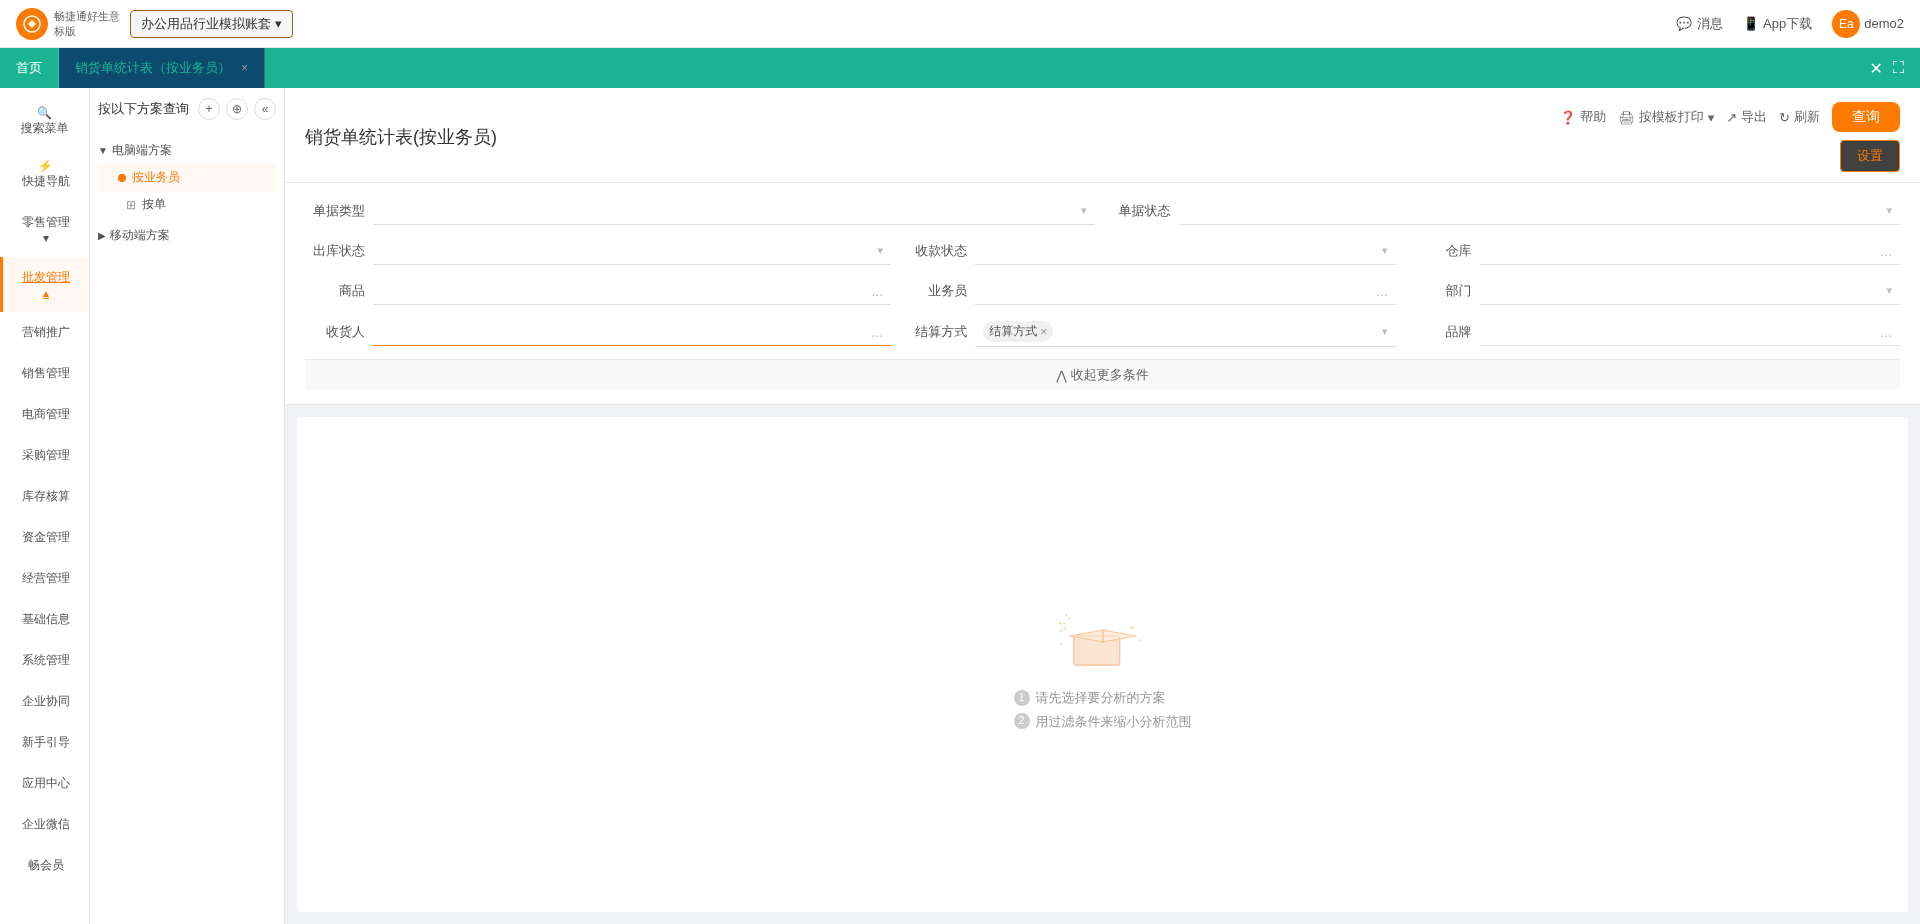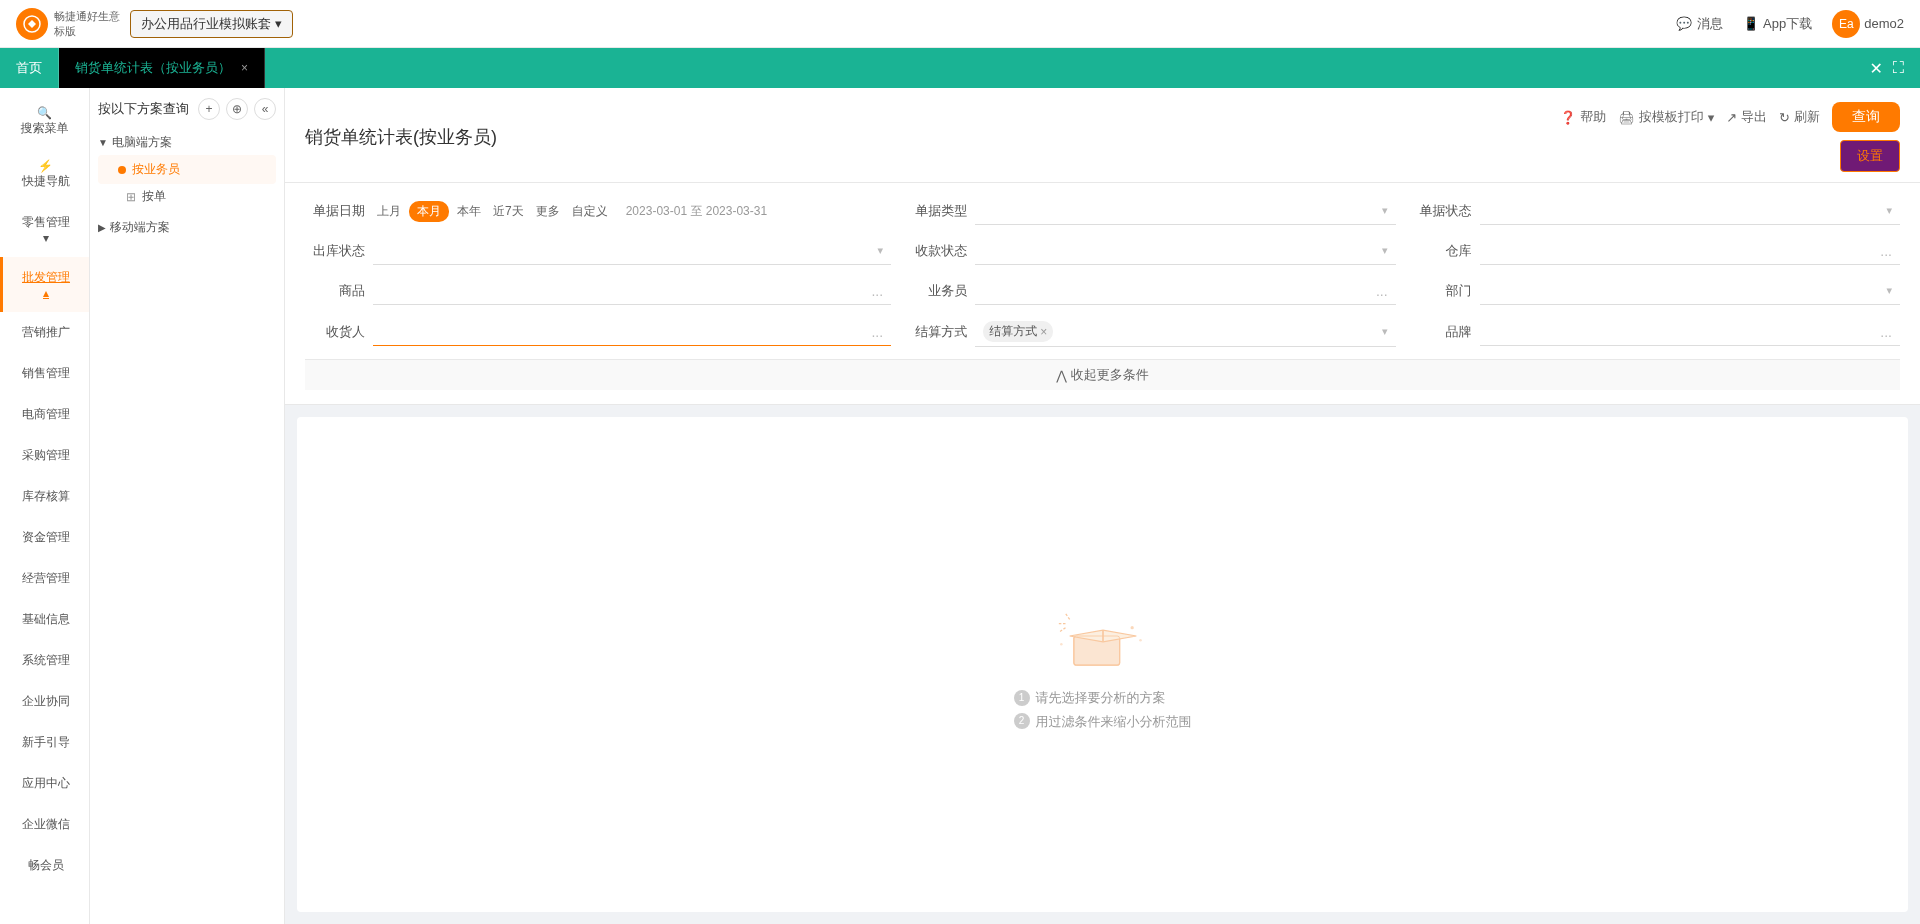--- a/index.html
+++ b/index.html
@@ -12,60 +12,60 @@
     .logo-circle { width: 32px; height: 32px; background: #ff7a00; border-radius: 50%; display: flex; align-items: center; justify-content: center; color: white; font-size: 14px; font-weight: bold; }
     .logo-text { font-size: 11px; color: #666; line-height: 1.3; }
     .nav-selector { display: flex; align-items: center; gap: 4px; background: #f5f5f5; border: 1px solid #a16207; border-radius: 4px; padding: 4px 10px; font-size: 13px; color: #333; cursor: pointer; }
     .topbar-right { display: flex; align-items: center; gap: 20px; font-size: 13px; color: #555; }
     .topbar-right-item { display: flex; align-items: center; gap: 4px; cursor: pointer; }
     .avatar { width: 28px; height: 28px; border-radius: 50%; background: #ff7a00; display: flex; align-items: center; justify-content: center; color: white; font-size: 12px; }
 
     
     .tabbar { height: 40px; background: #1ab394; display: flex; align-items: center; padding: 0 0; flex-shrink: 0; }
     .tab { display: flex; align-items: center; gap: 6px; padding: 0 16px; height: 40px; cursor: pointer; font-size: 13px; color: rgba(255,255,255,0.8); border-right: 1px solid rgba(255,255,255,0.2); }
-    .tab.active { background: #000000; color: #1ab394; font-weight: 500; }
+    .tab.active { background: #0c4a6e; color: #1ab394; font-weight: 500; }
     .tab-close { color: #999; font-size: 12px; margin-left: 4px; }
     .tab.home { color: white; }
     .tab-expand { margin-left: auto; color: white; padding: 0 16px; font-size: 16px; display: flex; align-items: center; gap: 10px; }
 
     
     .main-layout { display: flex; flex: 1; overflow: hidden; }
 
     
     .sidebar { width: 90px; background: #fff; border-right: 1px solid #e8e8e8; display: flex; flex-direction: column; align-items: center; padding-top: 8px; flex-shrink: 0; overflow-y: auto; }
     .sidebar-item { width: 100%; text-align: center; padding: 12px 4px; cursor: pointer; font-size: 12px; color: #555; border-left: 3px solid transparent; }
     .sidebar-item.active { color: #ff7a00; border-left-color: #ff7a00; background: #fff8f3; text-decoration: underline; }
     .sidebar-search { font-size: 12px; color: #555; padding: 10px 4px; cursor: pointer; text-align: center; }
 
     
     .content { flex: 1; display: flex; overflow: hidden; }
 
     
     .filter-sidebar { width: 195px; background: #fff; border-right: 1px solid #e8e8e8; padding: 10px 8px; flex-shrink: 0; overflow-y: auto; }
-    .filter-sidebar-title { font-size: 13px; color: #333; margin-bottom: 10px; display: flex; align-items: center; justify-content: space-between; }
+    .filter-sidebar-title { font-size: 13px; color: #333; margin-bottom: 18px; display: flex; align-items: center; justify-content: space-between; }
     .filter-sidebar-title span { font-weight: 500; }
     .filter-actions { display: flex; gap: 6px; align-items: center; }
     .filter-action-btn { width: 22px; height: 22px; border-radius: 50%; border: 1px solid #ddd; background: #fff; display: flex; align-items: center; justify-content: center; cursor: pointer; font-size: 12px; color: #666; }
     .filter-group { margin-bottom: 6px; }
     .filter-group-header { display: flex; align-items: center; gap: 4px; font-size: 12px; color: #555; padding: 4px 0; cursor: pointer; }
     .filter-group-header .arrow { font-size: 10px; }
     .filter-item { padding: 6px 8px 6px 20px; font-size: 12px; color: #333; cursor: pointer; border-radius: 4px; display: flex; align-items: center; gap: 6px; }
     .filter-item.active { color: #ff7a00; background: #fff8f3; }
     .filter-item .dot { width: 8px; height: 8px; border-radius: 50%; background: #ff7a00; display: inline-block; }
     .sub-item { padding: 4px 8px 4px 28px; font-size: 12px; color: #555; cursor: pointer; display: flex; align-items: center; gap: 6px; }
 
     
     .main-content { flex: 1; display: flex; flex-direction: column; overflow: hidden; background: #f0f2f5; }
     .page-header { background: #fff; padding: 14px 20px 0; border-bottom: 1px solid #e8e8e8; flex-shrink: 0; }
     .page-title-row { display: flex; align-items: center; justify-content: space-between; margin-bottom: 10px; }
     .page-title { font-size: 18px; font-weight: 500; color: #333; }
     .page-actions { display: flex; align-items: center; gap: 12px; font-size: 13px; color: #666; }
     .page-action-item { display: flex; align-items: center; gap: 4px; cursor: pointer; }
     .btn-query { background: #ff7a00; color: white; border: none; border-radius: 8px; padding: 6px 20px; font-size: 14px; cursor: pointer; }
-    .btn-settings { background: #701a75; color: #ff7a00; border: 1px solid #ff7a00; border-radius: 4px; padding: 6px 16px; font-size: 13px; cursor: pointer; margin-top: 4px; }
+    .btn-settings { background: #404040; color: #ff7a00; border: 1px solid #ff7a00; border-radius: 4px; padding: 6px 16px; font-size: 13px; cursor: pointer; margin-top: 4px; }
 
     
     .filter-form { padding: 14px 20px; background: #fff; border-bottom: 1px solid #e8e8e8; flex-shrink: 0; }
     .filter-row { display: flex; align-items: center; gap: 16px; margin-bottom: 12px; }
     .filter-row:last-child { margin-bottom: 0; }
     .filter-field { display: flex; align-items: center; flex: 1; min-width: 0; }
     .filter-label { font-size: 13px; color: #555; white-space: nowrap; margin-right: 8px; min-width: 60px; text-align: right; }
     .filter-control { flex: 1; border: none; border-bottom: 1px solid #ddd; padding: 4px 8px; font-size: 13px; outline: none; background: transparent; color: #333; display: flex; align-items: center; justify-content: space-between; min-height: 28px; cursor: pointer; }
     .filter-control.active-border { border-bottom-color: #ff7a00; }
     .filter-control-date { display: flex; align-items: center; gap: 6px; flex: 1; }
@@ -265,34 +265,20 @@
               <button class="btn-query">查询</button>
             </div>
             <button class="btn-settings">设置</button>
           </div>
         </div>
       </div>
 
       <div class="filter-form">
 
         <div class="filter-row">
-          <div class="filter-field" style="flex:1.2;">
-            <span class="filter-label">单据日期</span>
-            <div class="filter-control-date">
-              <div class="date-tabs">
-                <span class="date-tab">上月</span>
-                <span class="date-tab active">本月</span>
-                <span class="date-tab">本年</span>
-                <span class="date-tab">近7天</span>
-                <span class="date-tab">更多</span>
-                <span class="date-tab">自定义</span>
-              </div>
-              <span class="date-range">2023-03-01 至 2023-03-31</span>
-            </div>
-          </div>
           <div class="filter-field" style="flex:1;">
             <span class="filter-label">单据类型</span>
             <div class="filter-control">
               <span></span>
               <span class="filter-control-arrow">▾</span>
             </div>
           </div>
           <div class="filter-field" style="flex:1;">
             <span class="filter-label">单据状态</span>
             <div class="filter-control">

